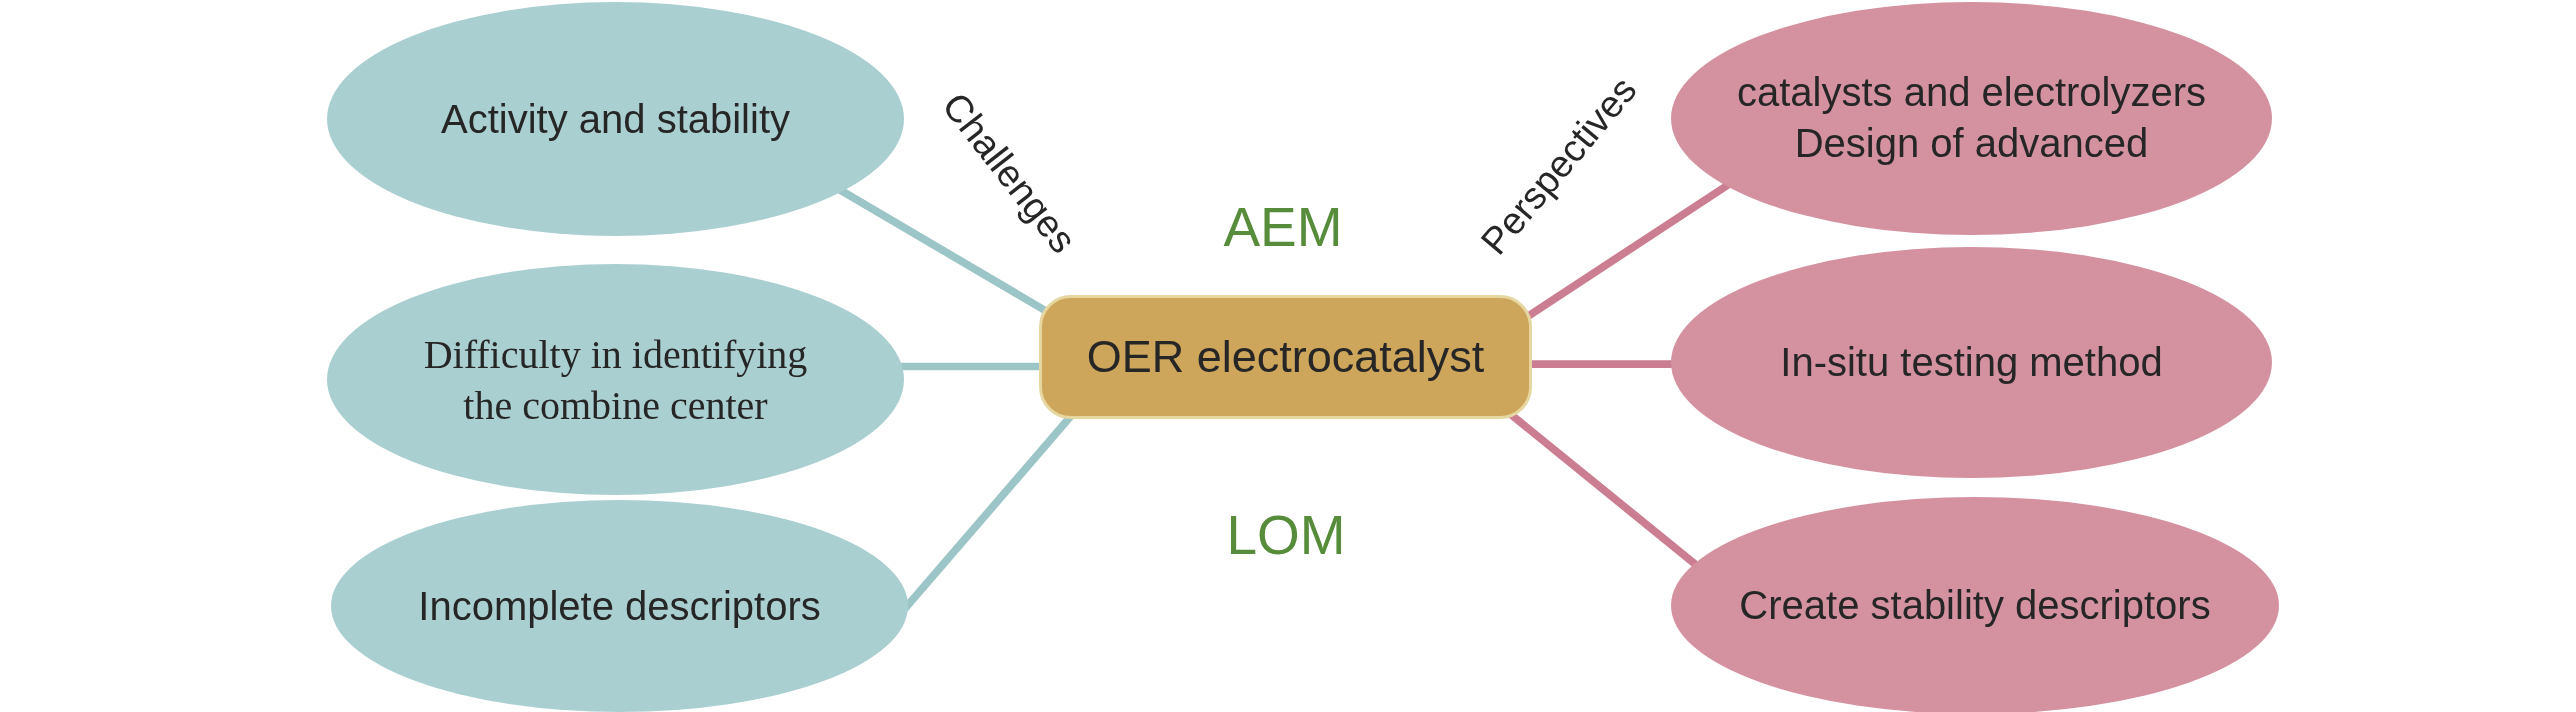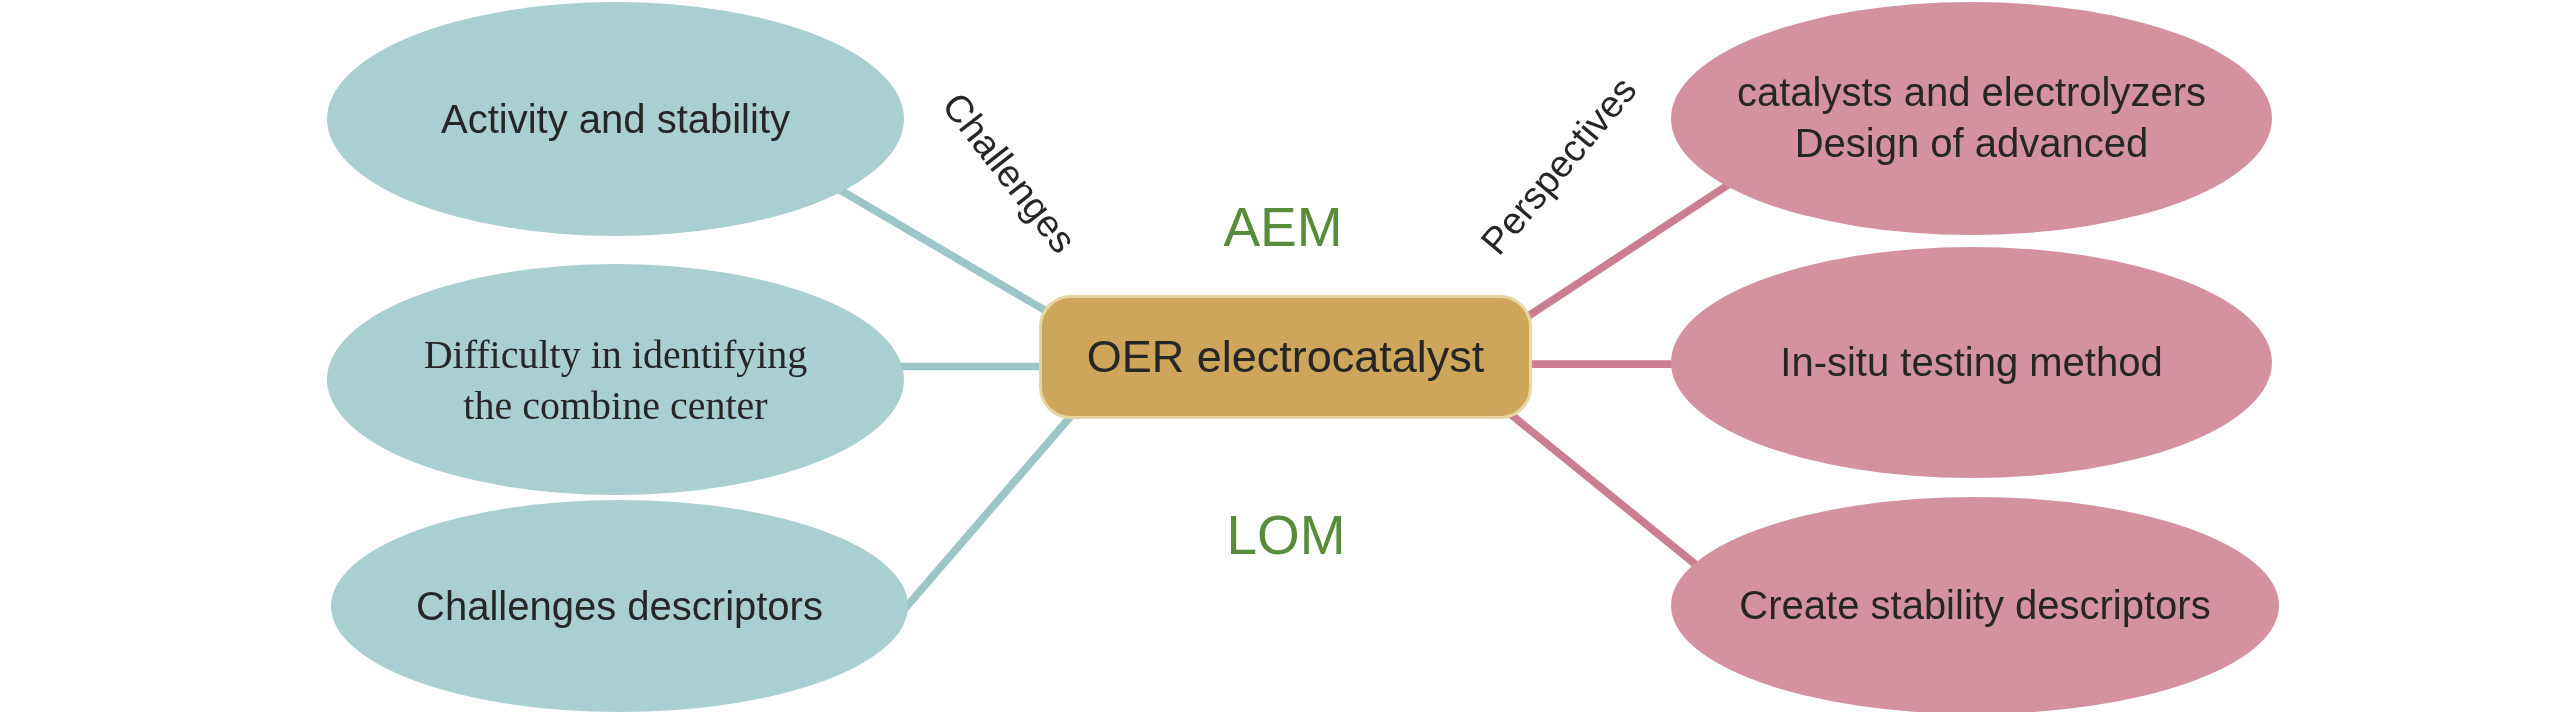--- a/index.html
+++ b/index.html
@@ -73,21 +73,21 @@
   </svg>
 
   <div class="node teal node-e1">
     <span>Activity and stability</span>
   </div>
   <div class="node teal node-e2">
     <span>Difficulty in identifying</span>
     <span>the combine center</span>
   </div>
   <div class="node teal node-e3">
-    <span>Challenges descriptors</span>
+    <span>Incomplete descriptors</span>
     <span></span>
   </div>
 
   <div class="node pink node-p1">
     <span>catalysts and electrolyzers</span>
     <span>Design of advanced</span>
   </div>
   <div class="node pink node-p2">
     <span>In-situ testing method</span>
     <span></span>

